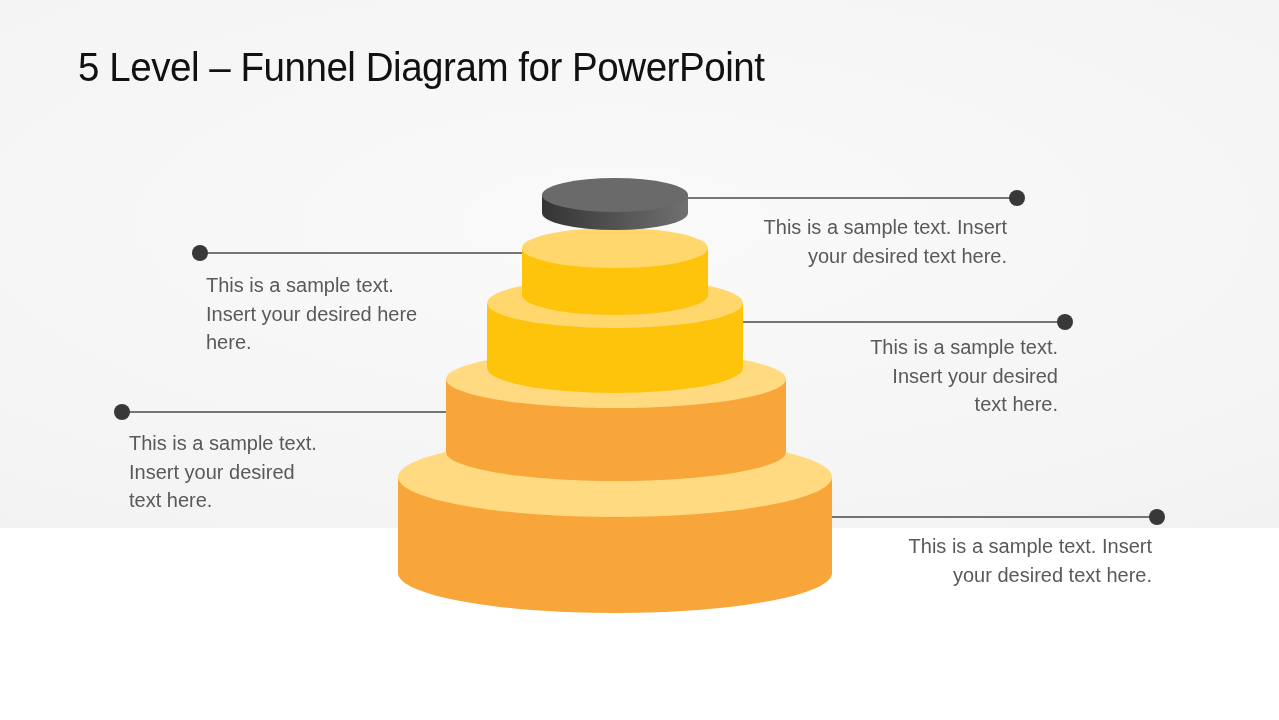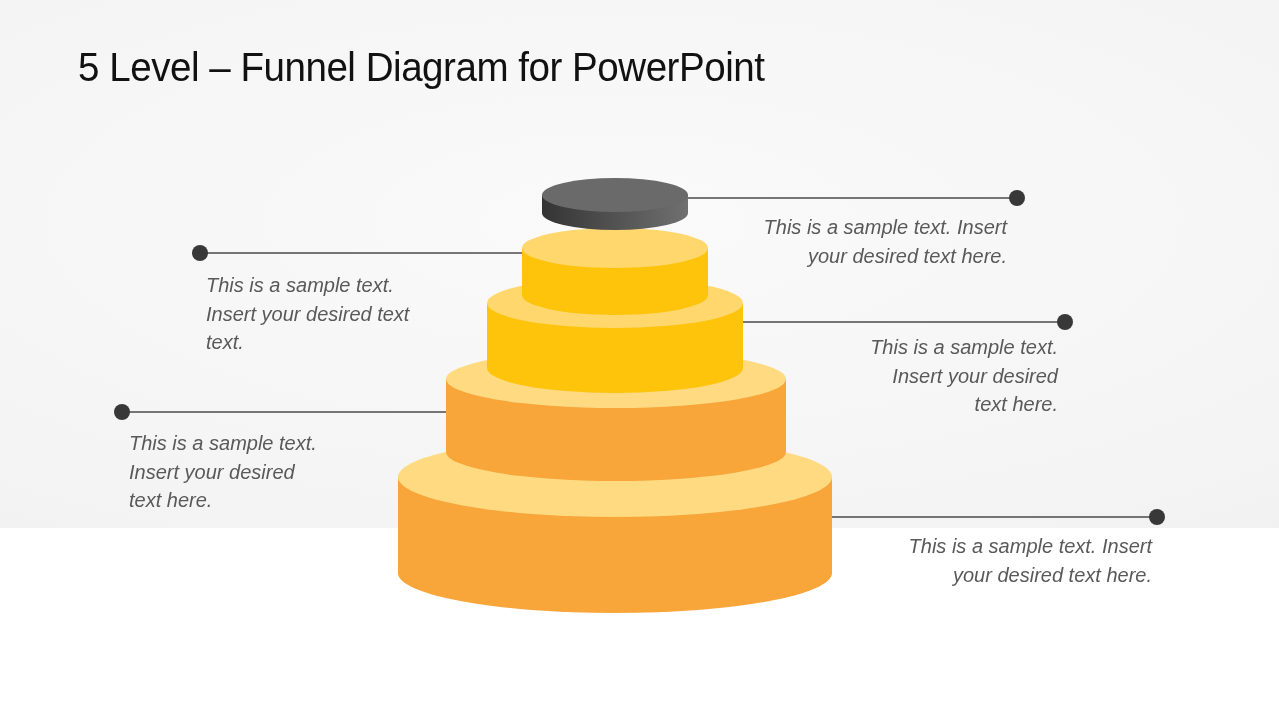--- a/index.html
+++ b/index.html
@@ -36,21 +36,20 @@
     top: 0;
     width: 1279px;
     height: 720px;
   }
   .callout {
     position: absolute;
     font-size: 20px;
     line-height: 28.5px;
     color: #595959;
     white-space: nowrap;
-    font-style: italic;
   }
   .callout.align-right { text-align: right; }
   .callout.align-left  { text-align: left; }
   #callout-top-right    { top: 213px; right: 272px; }
   #callout-upper-left   { top: 271px; left: 206px; }
   #callout-middle-right { top: 333px; right: 221px; }
   #callout-lower-left   { top: 429px; left: 129px; }
   #callout-bottom-right { top: 532px; right: 127px; }
 </style>
 </head>
@@ -109,22 +108,22 @@
     </g>
   </svg>
 
   <div class="callout align-right" id="callout-top-right">
     <div>This is a sample text. Insert</div>
     <div>your desired text here.</div>
   </div>
 
   <div class="callout align-left" id="callout-upper-left">
     <div>This is a sample text.</div>
-    <div>Insert your desired text</div>
-    <div>text.</div>
+    <div>Insert your desired here</div>
+    <div>here.</div>
   </div>
 
   <div class="callout align-right" id="callout-middle-right">
     <div>This is a sample text.</div>
     <div>Insert your desired</div>
     <div>text here.</div>
   </div>
 
   <div class="callout align-left" id="callout-lower-left">
     <div>This is a sample text.</div>

